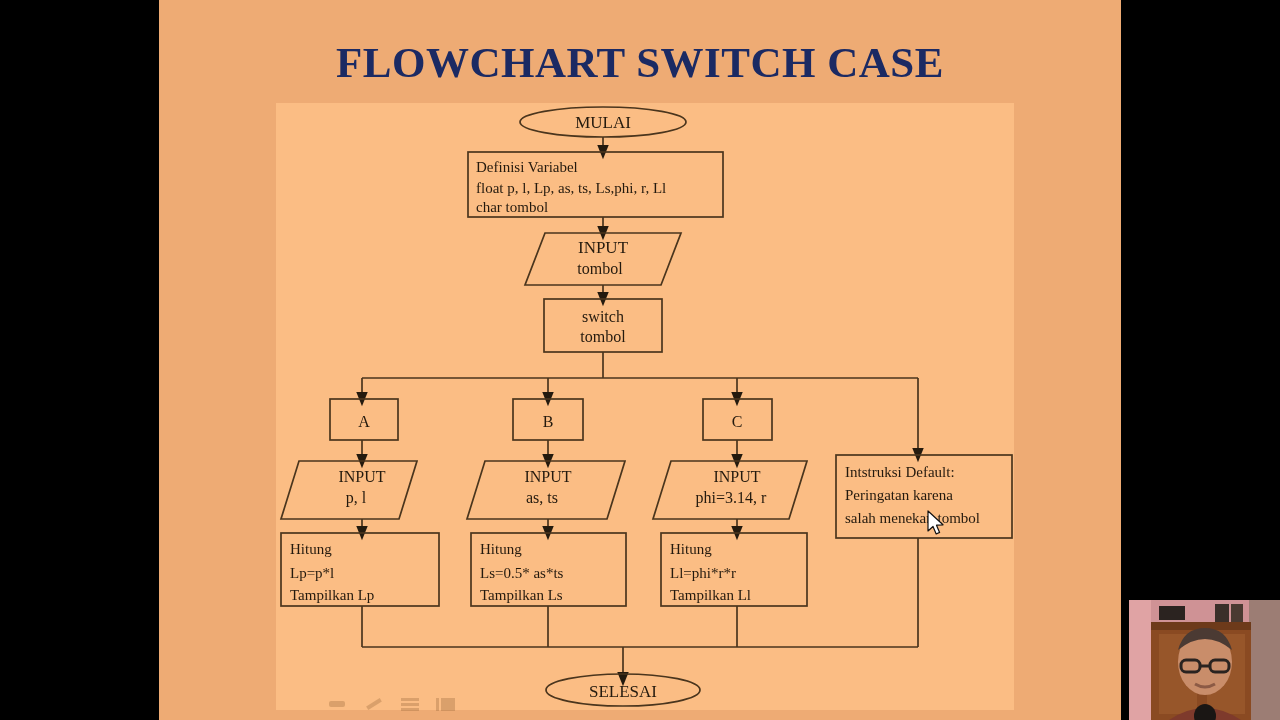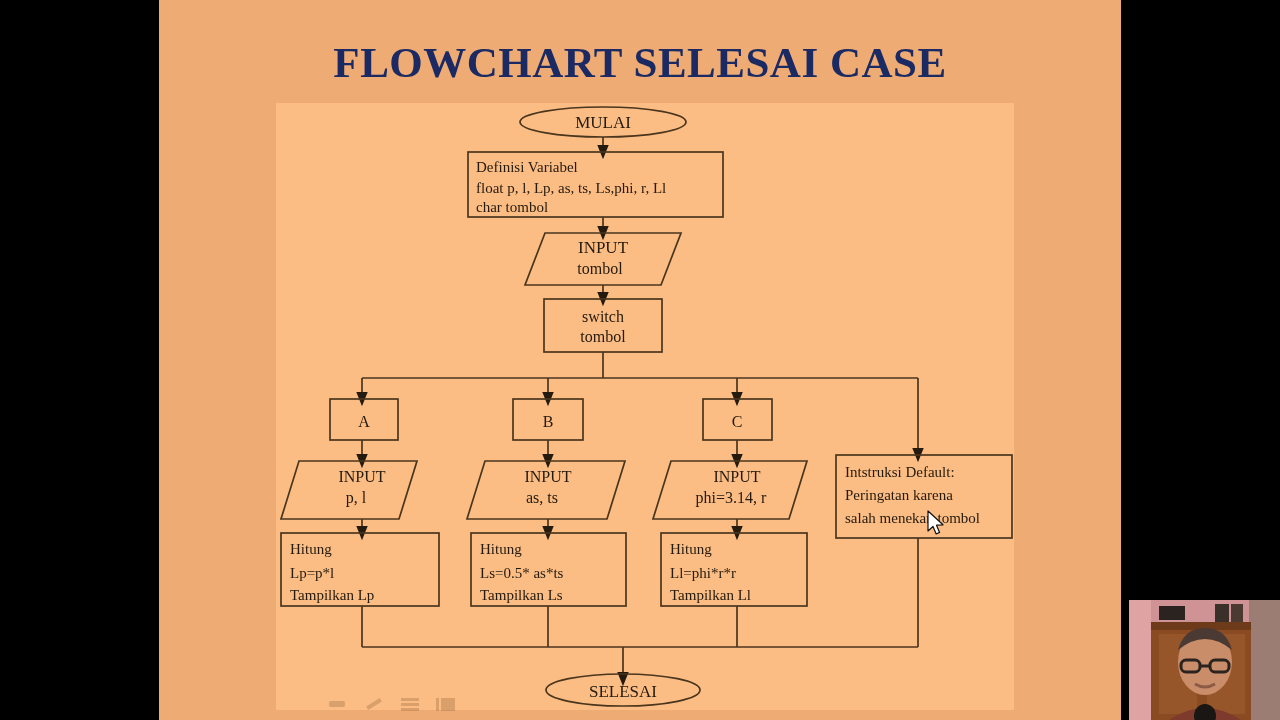--- a/index.html
+++ b/index.html
@@ -18,21 +18,21 @@
   #cursor{position:absolute;left:926px;top:510px;width:20px;height:28px;}
   #cam{position:absolute;left:1129px;top:600px;width:151px;height:120px;overflow:hidden;background:#b97f83;}
 </style>
 </head>
 <body>
 
 <div id="screen">
 
   <div id="slide">
 
-    <div id="title">FLOWCHART SELESAI CASE</div>
+    <div id="title">FLOWCHART SWITCH CASE</div>
 
     <div id="panel"></div>
 
     <svg id="flowsvg" viewBox="0 0 962 720">
       <defs>
         <marker id="ah" markerWidth="9" markerHeight="9" refX="4.2" refY="4" orient="auto">
           <path d="M0,0.6 L8.4,4 L0,7.4 z" fill="#241a0e"></path>
         </marker>
       </defs>
       <g stroke="#4a351d" stroke-width="1.7" fill="none">

